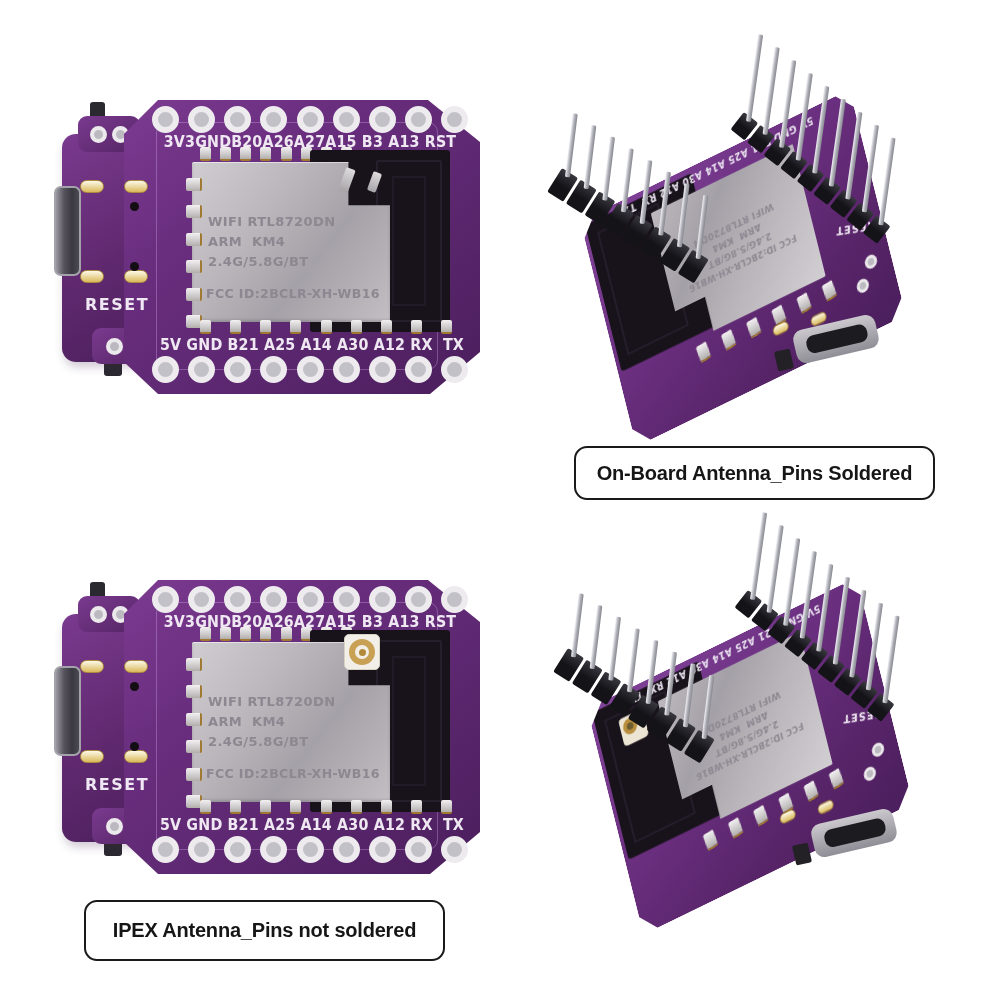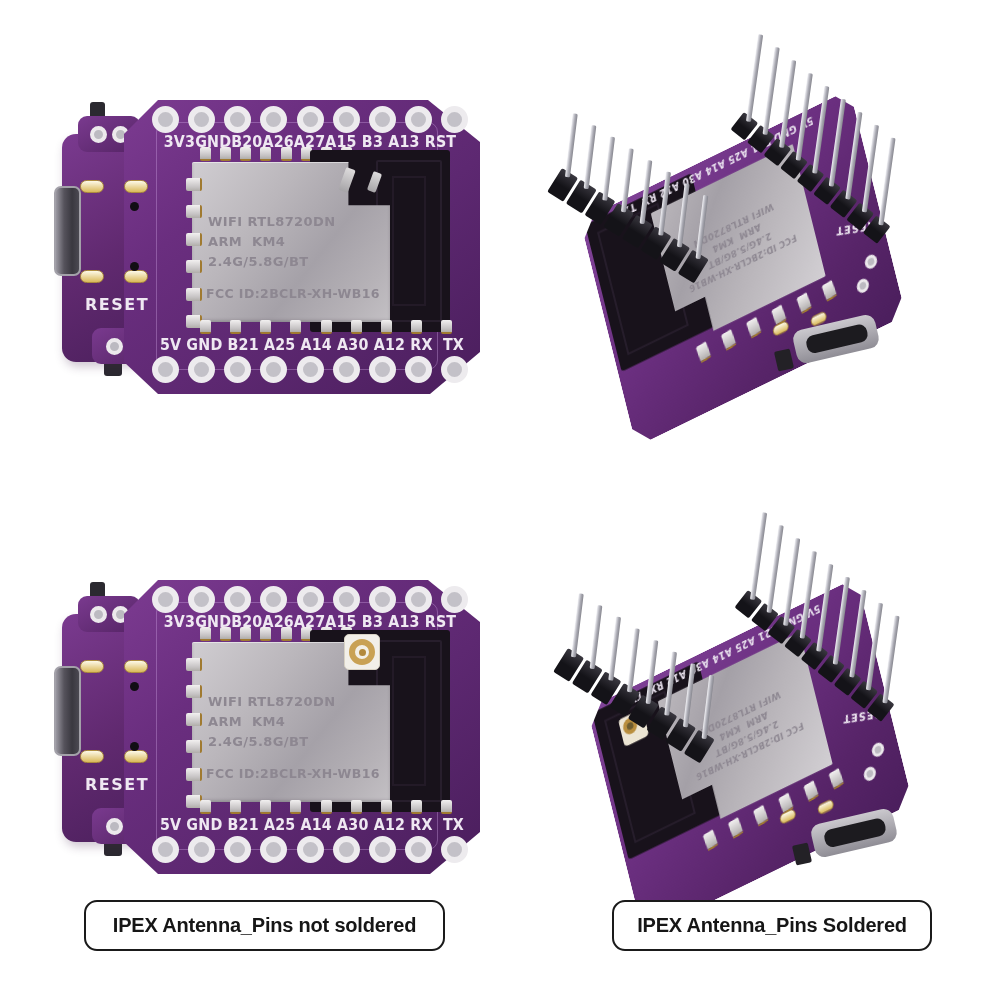--- a/index.html
+++ b/index.html
@@ -8,21 +8,21 @@
   .stage *{position:absolute;box-sizing:border-box;}
 
   
   .caption{background:#ffffff;border:2.5px solid #1a1a1a;border-radius:13px;
            display:flex;align-items:center;justify-content:center;
            font:700 20px "Liberation Sans",sans-serif;color:#161616;
            letter-spacing:-0.2px;white-space:pre;}
   .caption span{position:static;}
   .cap-tl{left:57px;top:447px;width:398px;height:53px;}
   .cap-tr{left:574px;top:446px;width:361px;height:54px;}
-  .cap-bl{left:84px;top:900px;width:361px;height:51px;}
+  .cap-bl{left:84px;top:900px;width:361px;height:61px;}
   .cap-br{left:612px;top:900px;width:320px;height:51px;}
 
   
   .board{width:425px;height:300px;}
   .pos-tl{left:58px;top:98px;}
   .pos-bl{left:58px;top:578px;}
 
   .main{left:66px;top:2px;width:356px;height:294px;
         background:linear-gradient(140deg,#7c3b91 0%,#6a2e7f 30%,#5d2871 60%,#4a1e5c 100%);
         clip-path:polygon(34px 0,304px 0,356px 42px,356px 252px,306px 294px,34px 294px,0 262px,0 34px);
@@ -560,16 +560,16 @@
           <i class="pbase"></i>
           <i class="ppin"></i>
         </span>
       </div>
     <div class="anub"></div>
     <div class="ausb">
         <i></i>
       </div>
   </div>
 
+  <div class="caption cap-tr"><span>On-Board Antenna_Pins Soldered</span></div>
   <div class="caption cap-bl"><span>IPEX Antenna_Pins not soldered</span></div>
-  <div class="caption cap-br"><span>IPEX Antenna_Pins Soldered</span></div>
 
 </div>
 
 </body></html>

